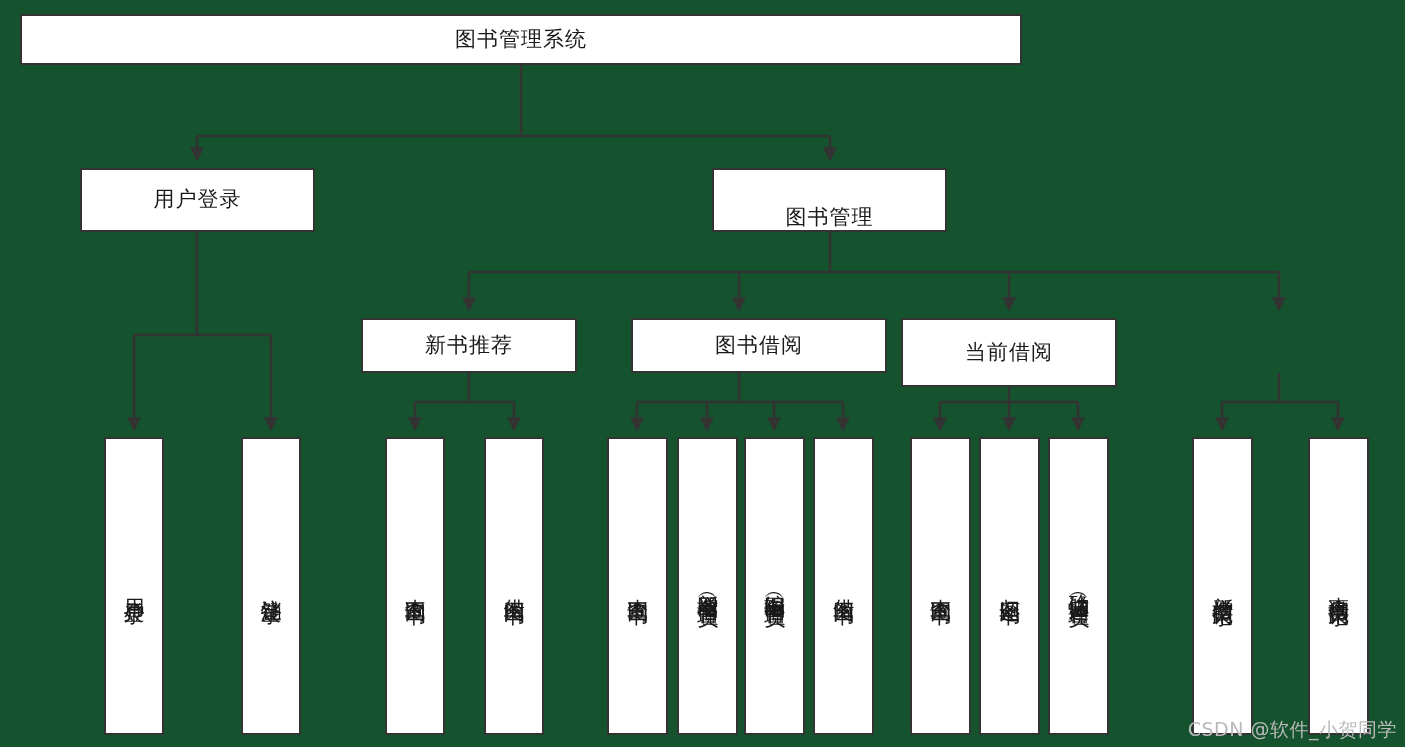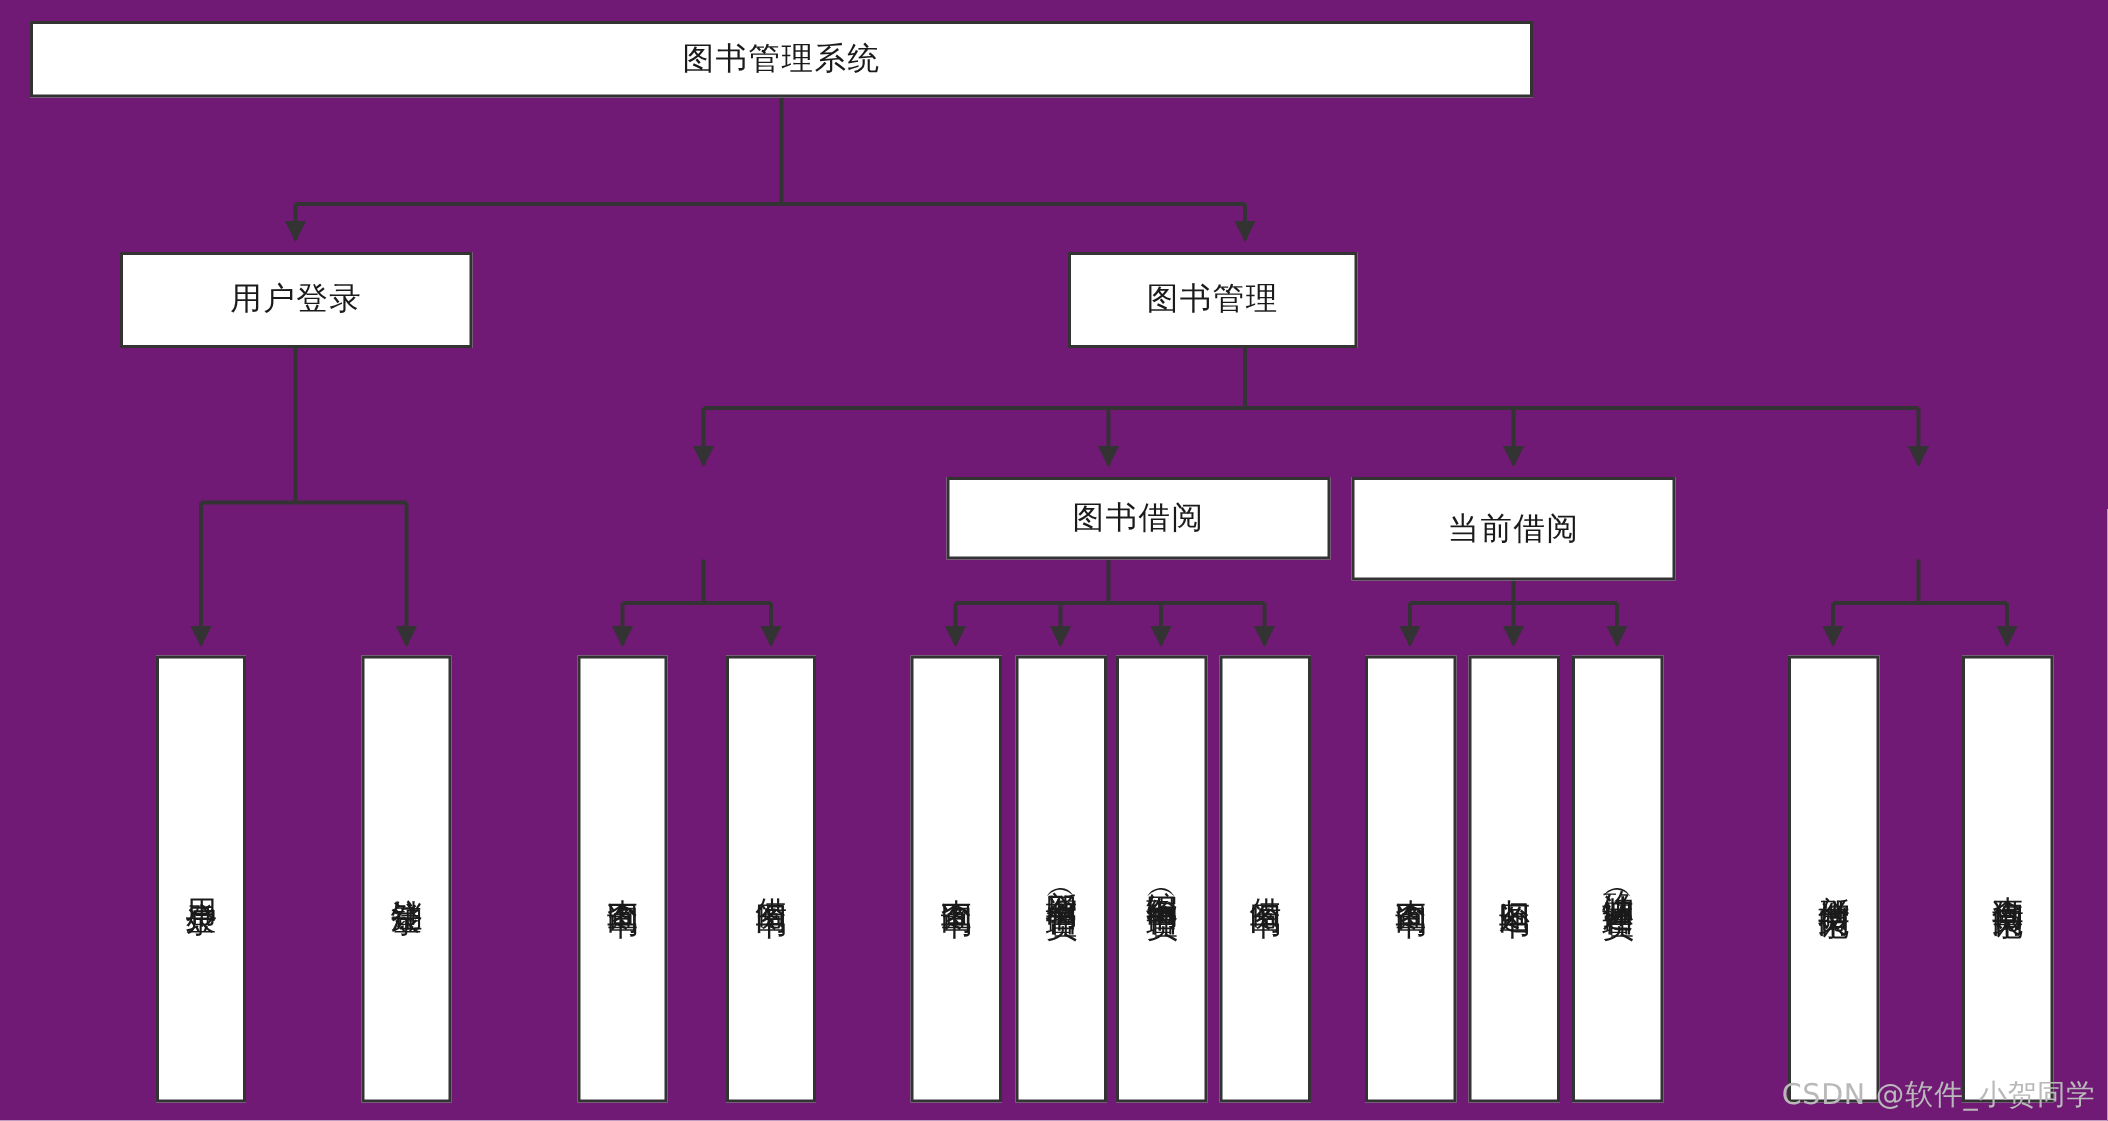--- a/index.html
+++ b/index.html
@@ -8,21 +8,21 @@
     padding: 0;
     background: #ffffff;
   }
   body {
     font-family: "DejaVu Sans", "Liberation Sans", sans-serif;
   }
   #canvas {
     position: relative;
     width: 1405px;
     height: 747px;
-    background: #701a75;
+    background: #14532d;
     overflow: hidden;
   }
   svg#connectors {
     position: absolute;
     left: 0;
     top: 0;
     width: 1405px;
     height: 747px;
     pointer-events: none;
   }
@@ -122,24 +122,27 @@
     </g>
   </svg>
 
   <div class="node horiz" style="left:20px; top:14px; width:1002px; height:51px;">
     <span>图书管理系统</span>
   </div>
 
   <div class="node horiz" style="left:80px; top:168px; width:235px; height:64px;">
     <span>用户登录</span>
   </div>
-  <div class="node horiz" style="left:712px; top:168px; width:193px; height:64px;">
+  <div class="node horiz" style="left:712px; top:168px; width:235px; height:64px;align-items:flex-end;">
     <span>图书管理</span>
   </div>
 
+  <div class="node horiz" style="left:361px; top:318px; width:216px; height:55px;">
+    <span>新书推荐</span>
+  </div>
   <div class="node horiz" style="left:631px; top:318px; width:256px; height:55px;text-align:center;">
     <span>图书借阅</span>
   </div>
   <div class="node horiz" style="left:901px; top:318px; width:216px; height:69px;">
     <span>当前借阅</span>
   </div>
 
   <div class="node vert" style="left:104px; top:437px; width:60px; height:298px;">
     <span class="vlabel">用户登录</span>
   </div>

